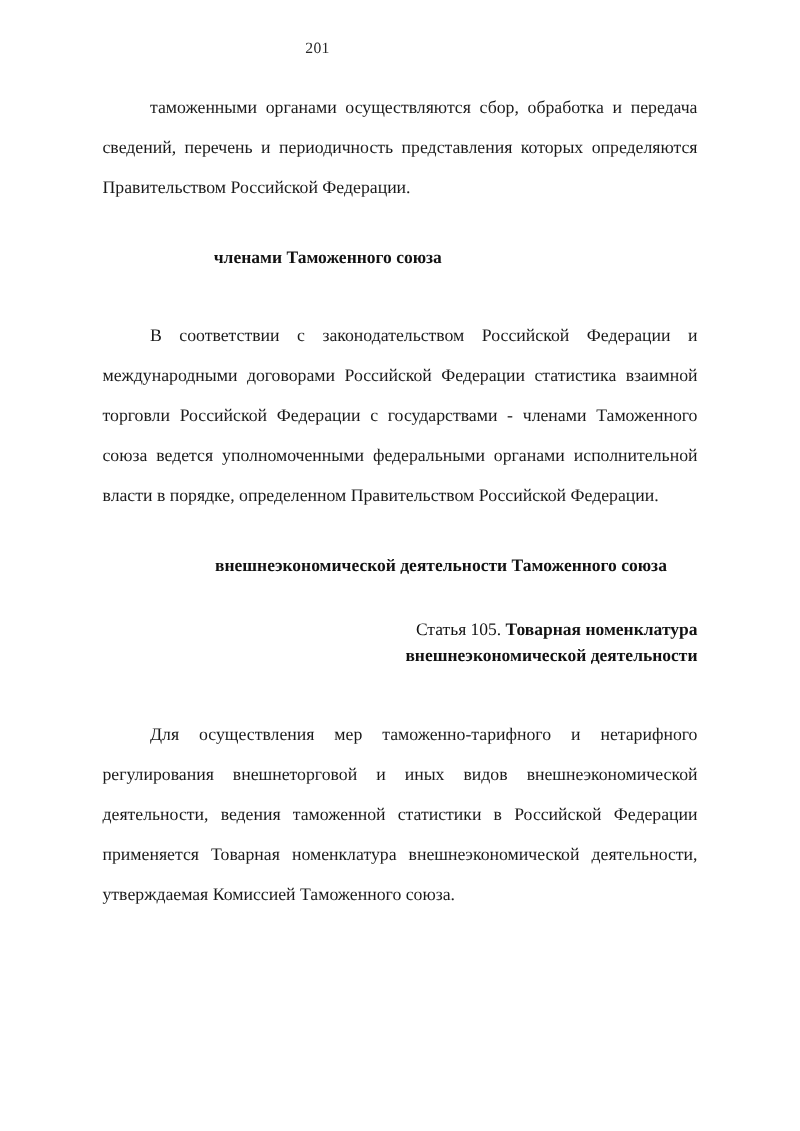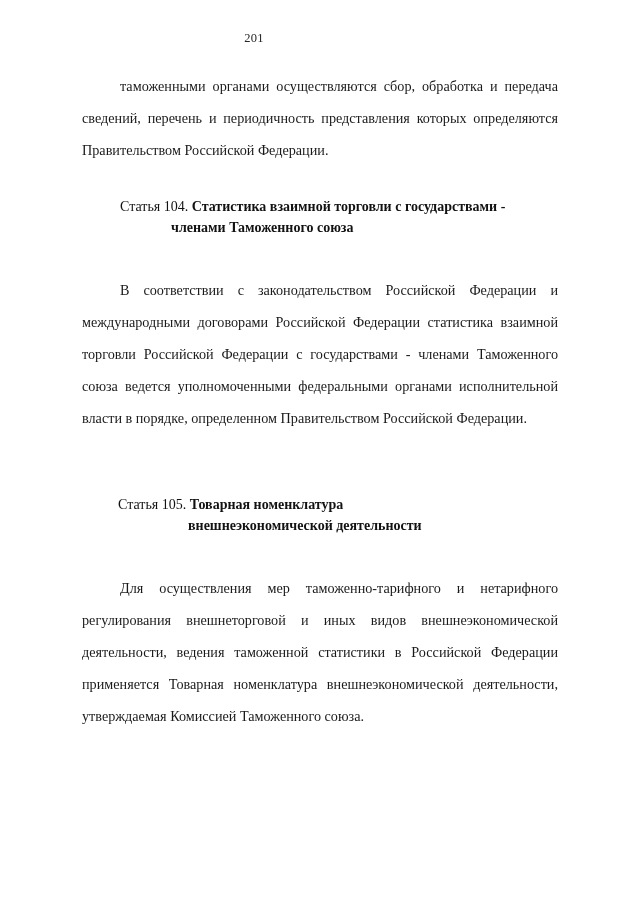--- a/index.html
+++ b/index.html
@@ -78,53 +78,52 @@
     font-weight: bold;
   }
 
   
   .heading.h-art104 { padding-left: 38px; }
   .heading.h-art104 .hd-line2 { padding-left: 51px; }
 
   .heading.h-chapter { padding-left: 40px; }
   .heading.h-chapter .hd-line2 { padding-left: 50px; }
 
-  .heading.h-art105 { padding-left: 36px; }
+  .heading.h-art105 { padding-left: 36px; text-align: right; }
   .heading.h-art105 .hd-line2 { padding-left: 70px; }
 </style>
 </head>
 <body>
 
 <div class="page">
 
   <div class="folio">201</div>
 
   <div class="column">
 
     <p class="para">таможенными органами осуществляются сбор, обработка и передача сведений, перечень и периодичность представления которых определяются Правительством Российской Федерации.</p>
 
     <div class="gap-md"></div>
 
     <h2 class="heading h-art104">
-      <span class="hd-line hd-line1">
-        <span class="hd-num">Статья 104.</span>
-        <span class="hd-title">Статистика взаимной торговли с государствами -</span>
-      </span>
       <span class="hd-line hd-line2">
         <span class="hd-title">членами Таможенного союза</span>
       </span>
     </h2>
 
     <div class="gap-lg"></div>
 
     <p class="para">В соответствии с законодательством Российской Федерации и международными договорами Российской Федерации статистика взаимной торговли Российской Федерации с государствами  - членами Таможенного союза ведется уполномоченными федеральными органами исполнительной власти в порядке, определенном Правительством Российской Федерации.</p>
 
     <div class="gap-md"></div>
 
     <h2 class="heading h-chapter">
+      <span class="hd-line hd-line2">
+        <span class="hd-title">внешнеэкономической деятельности Таможенного союза</span>
+      </span>
     </h2>
 
     <div class="gap-md"></div>
 
     <h2 class="heading h-art105">
       <span class="hd-line hd-line1">
         <span class="hd-num">Статья 105.</span>
         <span class="hd-title">Товарная номенклатура</span>
       </span>
       <span class="hd-line hd-line2">

